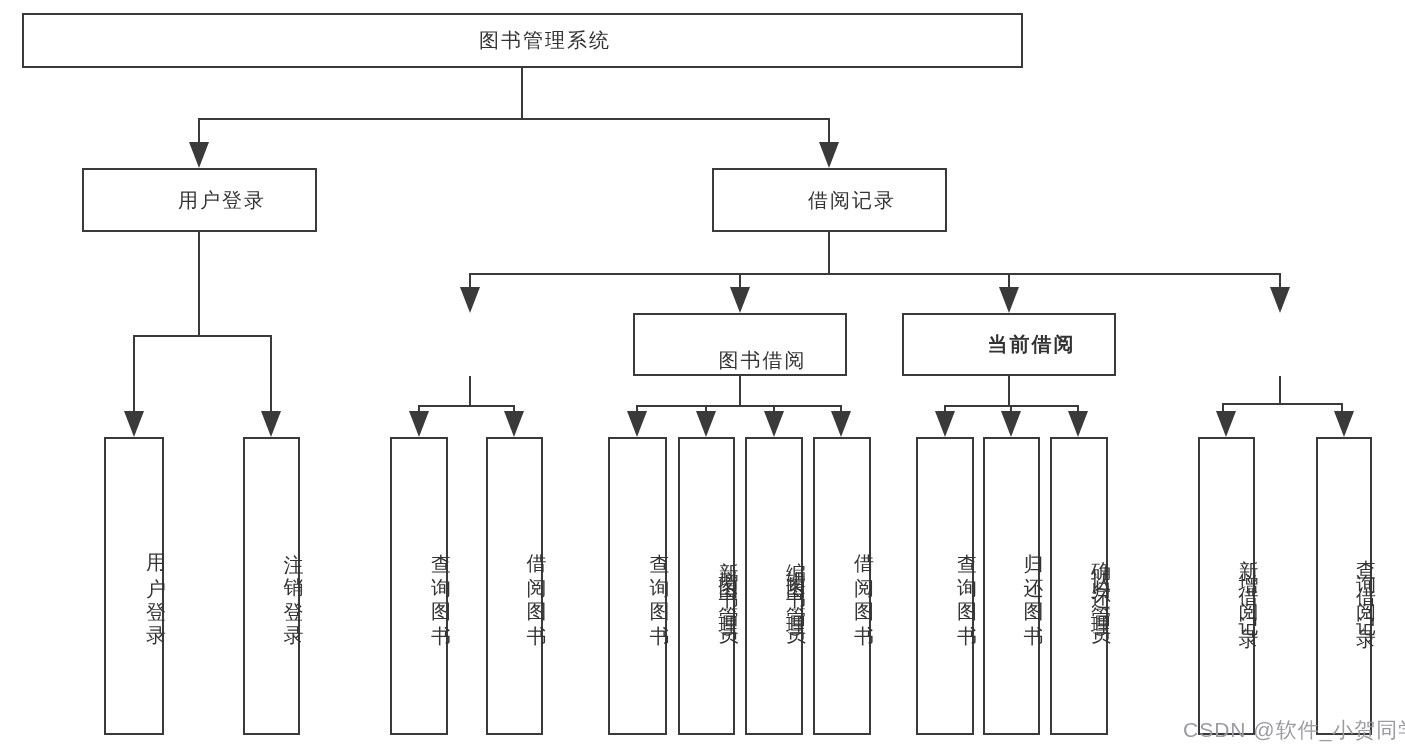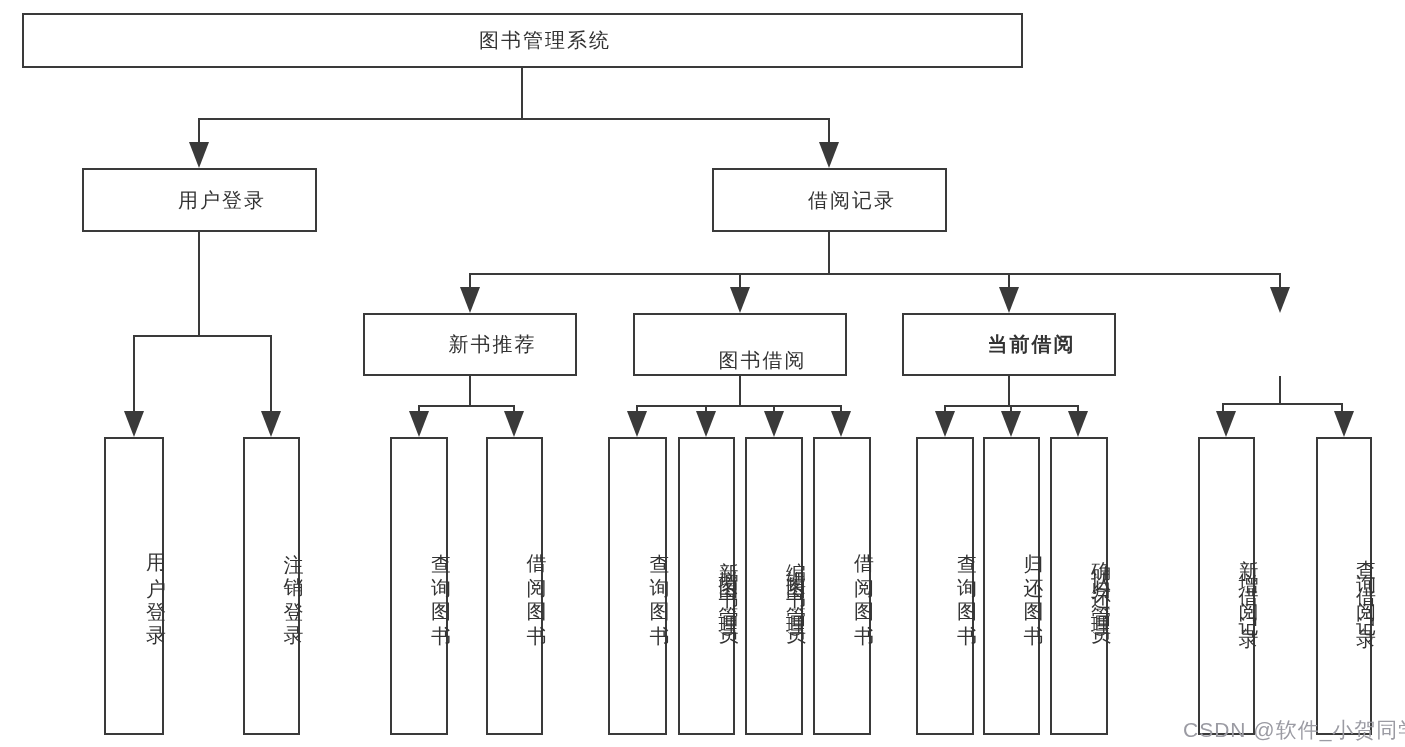--- a/index.html
+++ b/index.html
@@ -119,23 +119,20 @@
     <span>图书管理系统</span>
   </div>
 
   <div class="box" style="left:82px;top:168px;width:235px;height:64px;">
     <span>用户登录</span>
   </div>
   <div class="box" style="left:712px;top:168px;width:235px;height:64px;">
     <span>借阅记录</span>
   </div>
 
-  <div class="box" style="left:363px;top:313px;width:214px;height:63px;">
-    <span>新书推荐</span>
-  </div>
   <div class="box" style="left:633px;top:313px;width:214px;height:63px;align-items:flex-end;">
     <span>图书借阅</span>
   </div>
   <div class="box" style="left:902px;top:313px;width:214px;height:63px;font-weight:bold;">
     <span>当前借阅</span>
   </div>
 
   <div class="box" style="left:104px;top:437px;width:60px;height:298px;">
     <span class="vlabel">用户登录</span>
   </div>

